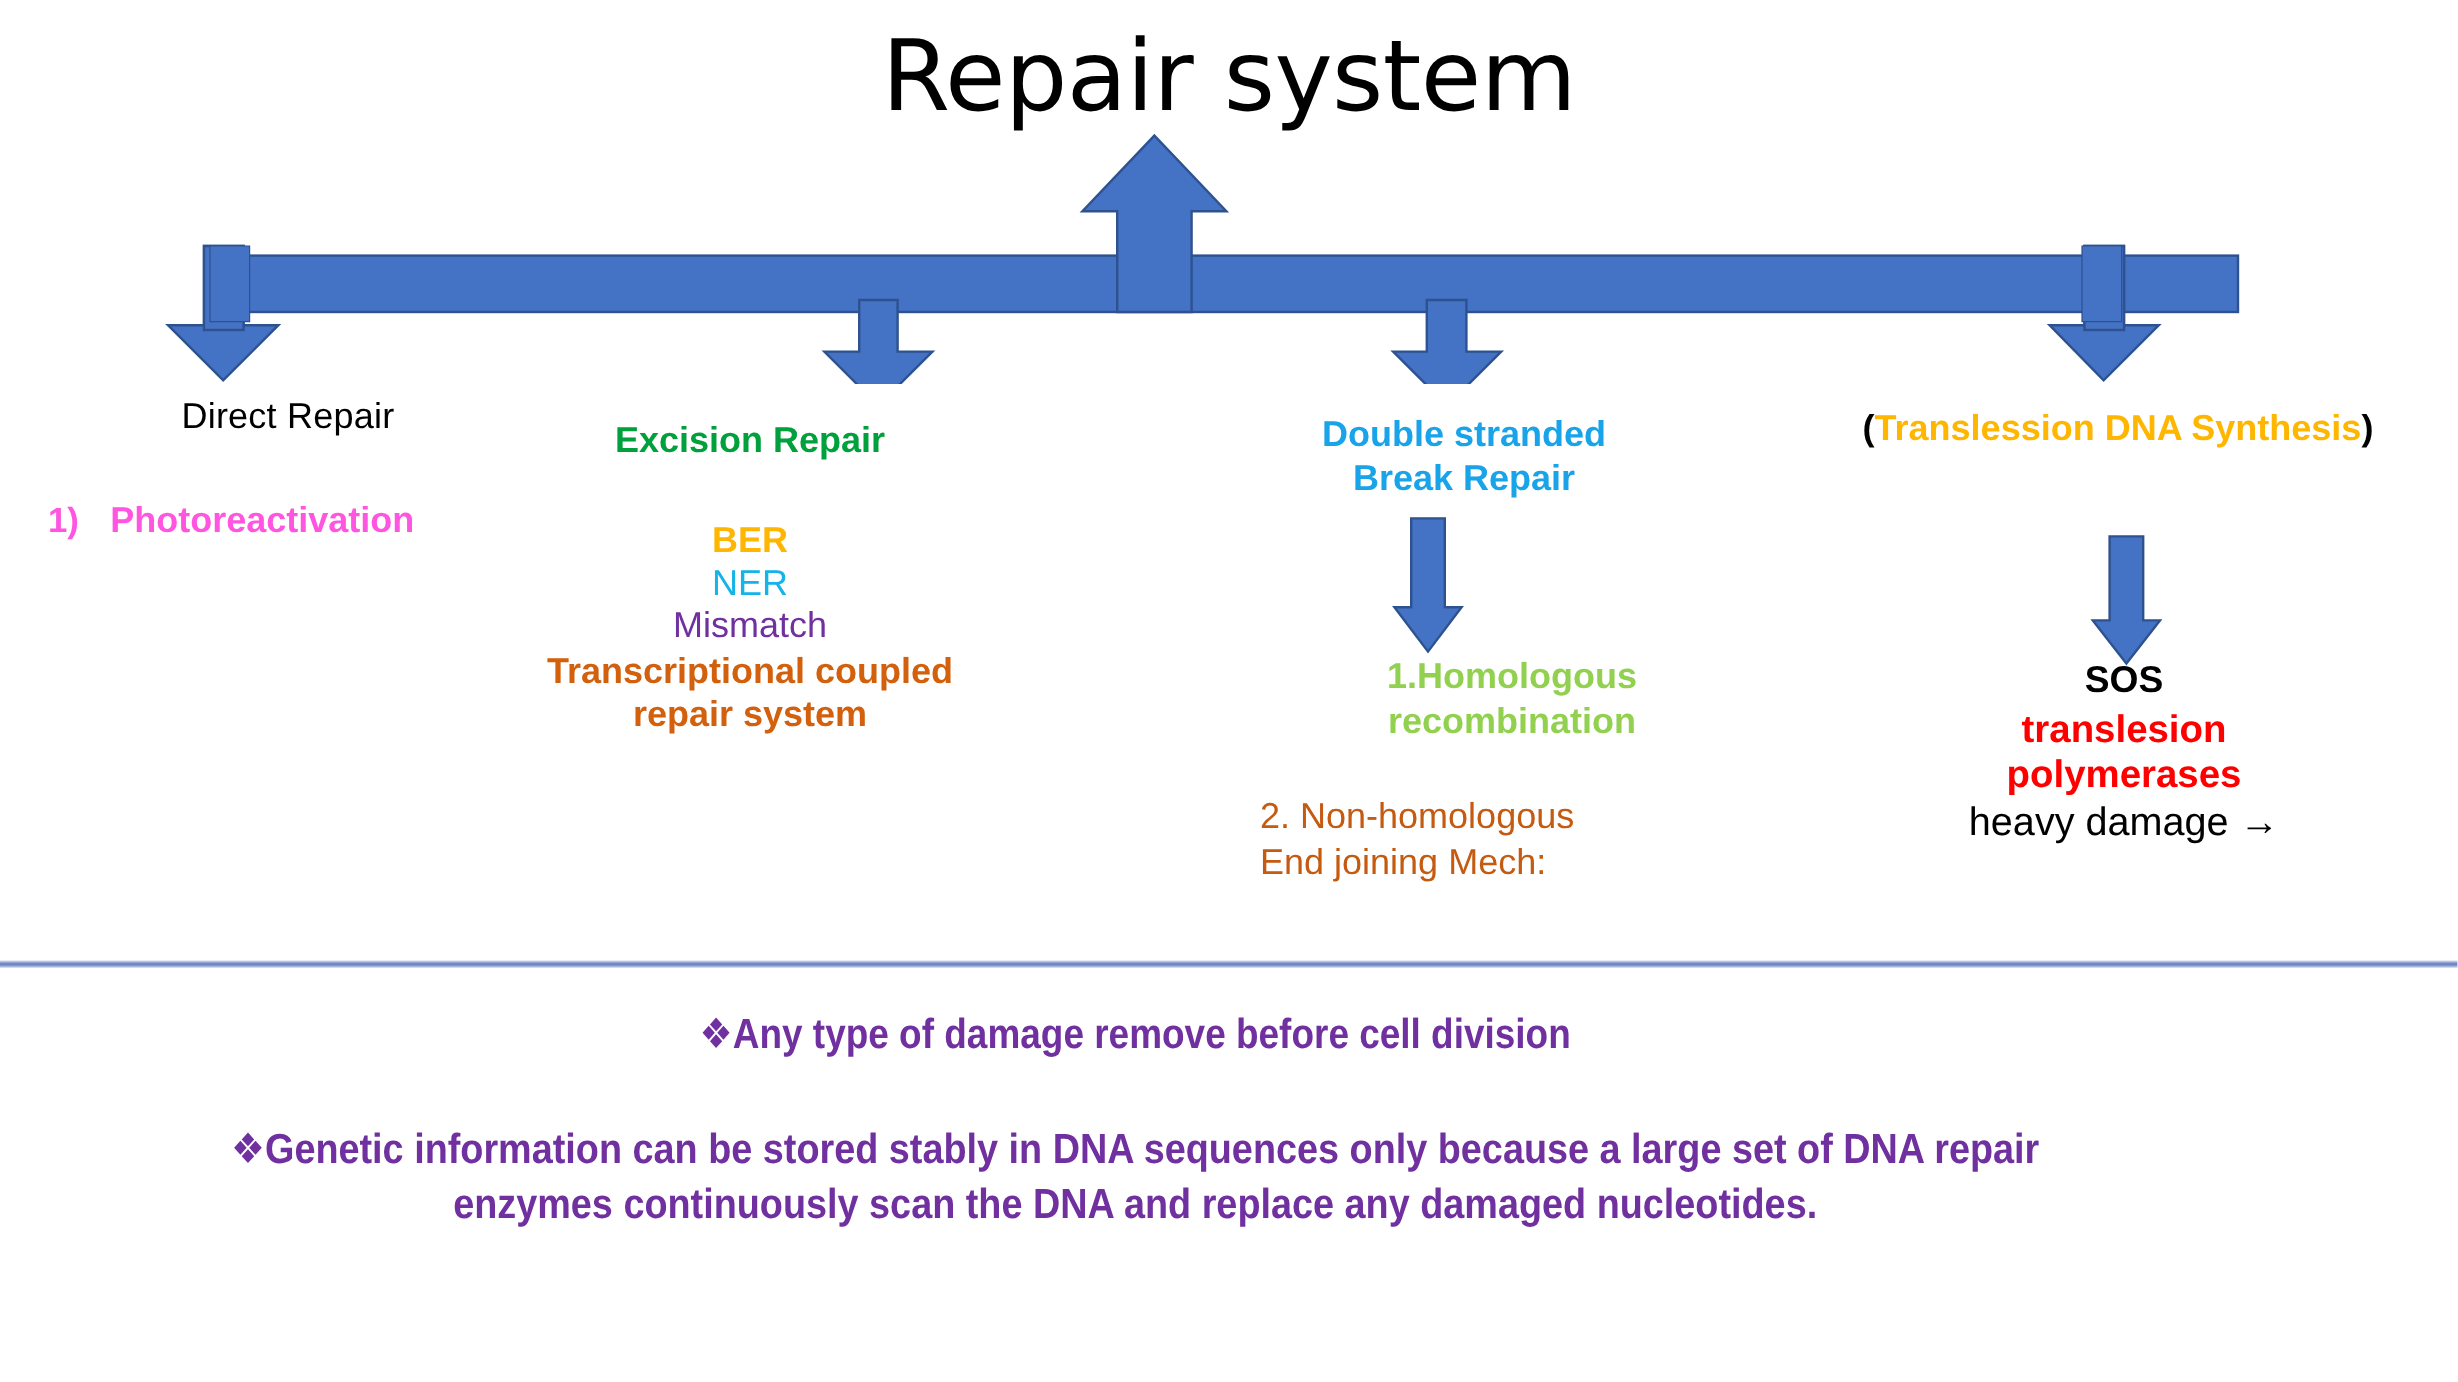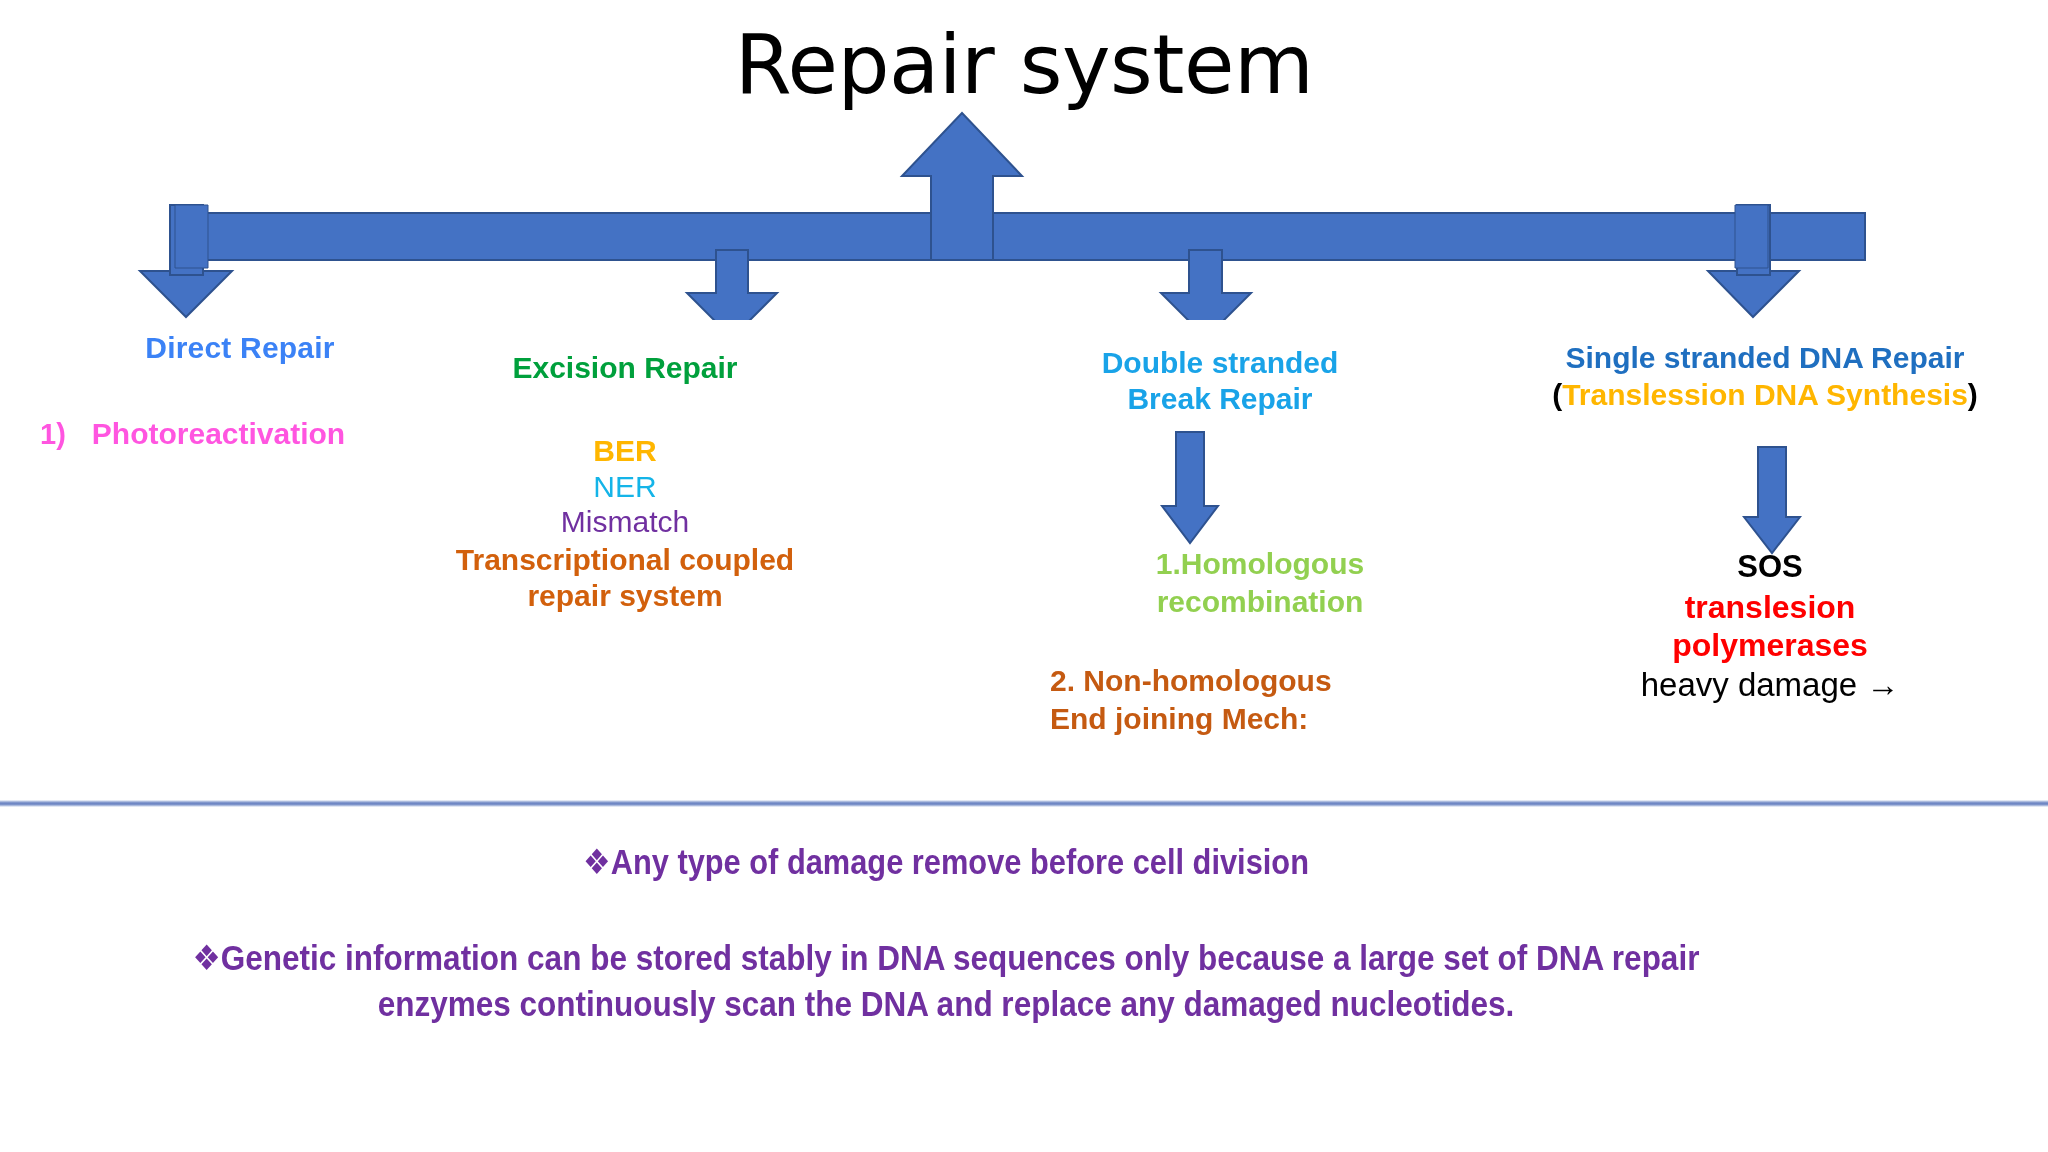--- a/index.html
+++ b/index.html
@@ -54,22 +54,22 @@
   .lbl {
     font-weight: bold;
     line-height: 1.18;
     white-space: pre-line;
   }
 
   
   #col-direct-repair { left: 40px; top: 330px; width: 400px; }
   #direct-repair-title {
     font-size: 30px;
-    font-weight: bold;
-    color: #3b82f6;
+    font-weight: normal;
+    color: #000000;
     letter-spacing: 0.2px;
   }
   #photoreactivation-row {
     margin-top: 52px;
     display: flex;
     align-items: baseline;
     justify-content: flex-start;
     padding-left: 0px;
     gap: 26px;
   }
@@ -117,21 +117,21 @@
     font-size: 30px; font-weight: bold; color: #19A3E8;
     line-height: 1.20; white-space: pre-line;
   }
   #dsb-arrow { position: absolute; left: 1160px; top: 430px; width: 60px; height: 115px; }
   #dsb-items { position: absolute; left: 1050px; top: 545px; width: 420px; text-align: left; }
   #dsb-homologous {
     font-size: 30px; font-weight: bold; color: #92D050;
     line-height: 1.25; white-space: pre-line; text-align: center;
   }
   #dsb-nhej {
-    font-size: 30px; font-weight: bold; color: #C55A11;
+    font-size: 30px; font-weight: normal; color: #C55A11;
     line-height: 1.25; white-space: pre-line;
     margin-top: 42px;
   }
 
   
   #col-ssb-repair { left: 1510px; top: 340px; width: 510px; }
   #ssb-title {
     font-size: 30px; font-weight: bold; color: #1F6FC0;
     line-height: 1.22;
   }
@@ -250,21 +250,20 @@
   </svg>
 
   <div id="dsb-items">
     <div class="lbl" id="dsb-homologous">1.Homologous
 recombination</div>
     <div class="lbl" id="dsb-nhej">2. Non-homologous
 End joining Mech:</div>
   </div>
 
   <div class="col" id="col-ssb-repair">
-    <div class="lbl" id="ssb-title">Single stranded DNA Repair</div>
     <div class="lbl" id="ssb-subtitle"><span>(</span><span class="tls">Translession DNA Synthesis</span><span>)</span></div>
   </div>
 
   <svg id="ssb-arrow" viewBox="0 0 60 110" xmlns="http://www.w3.org/2000/svg">
     <polygon points="16,2 44,2 44,72 58,72 30,108 2,72 16,72" fill="#4472C4" stroke="#2E528F" stroke-width="2"></polygon>
   </svg>
 
   <div id="sos-block">
     <div id="sos-label">SOS</div>
     <div id="sos-polymerases">translesion

